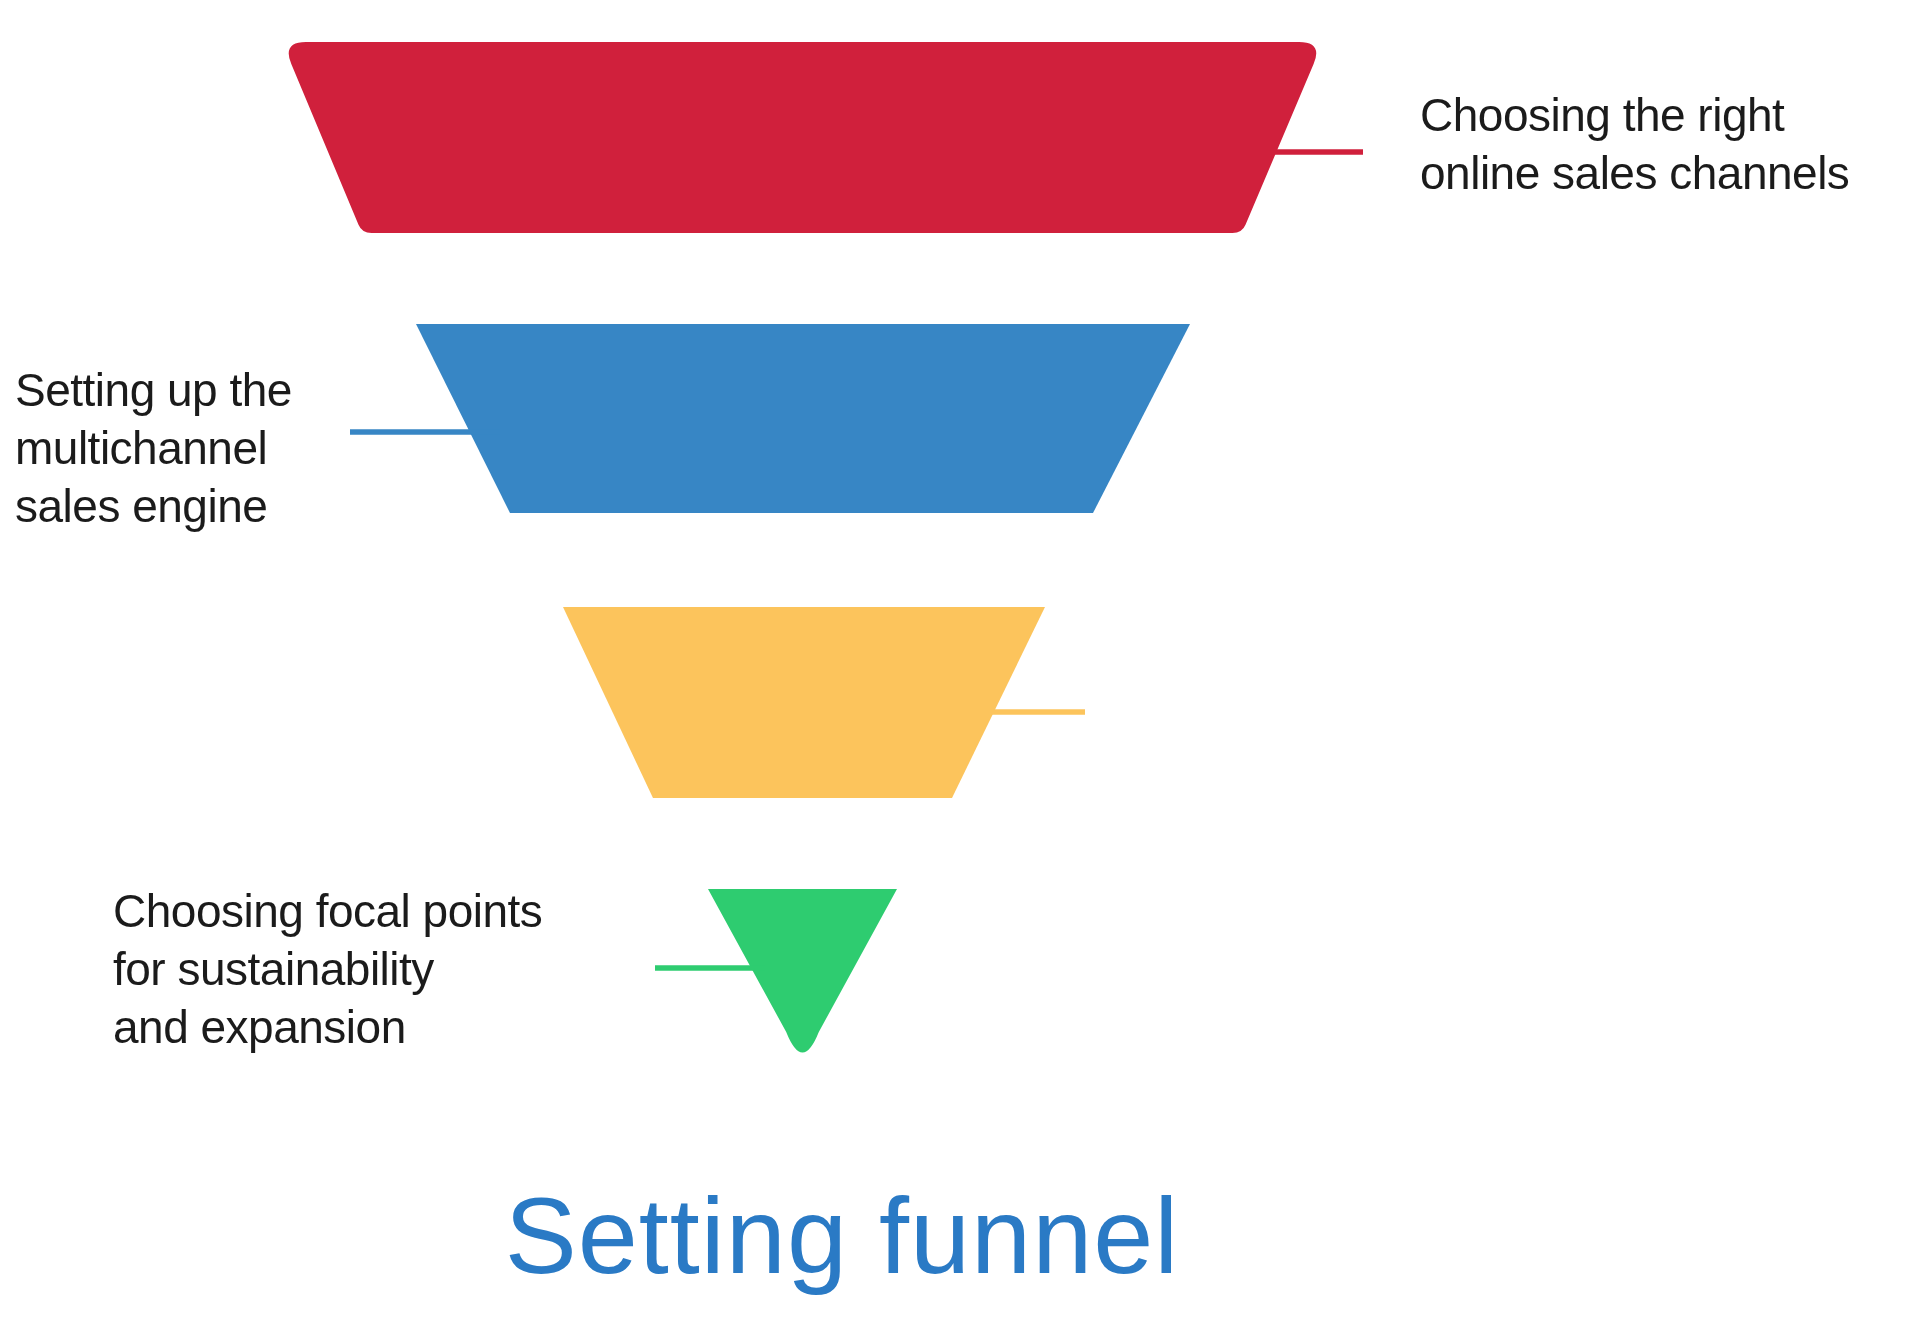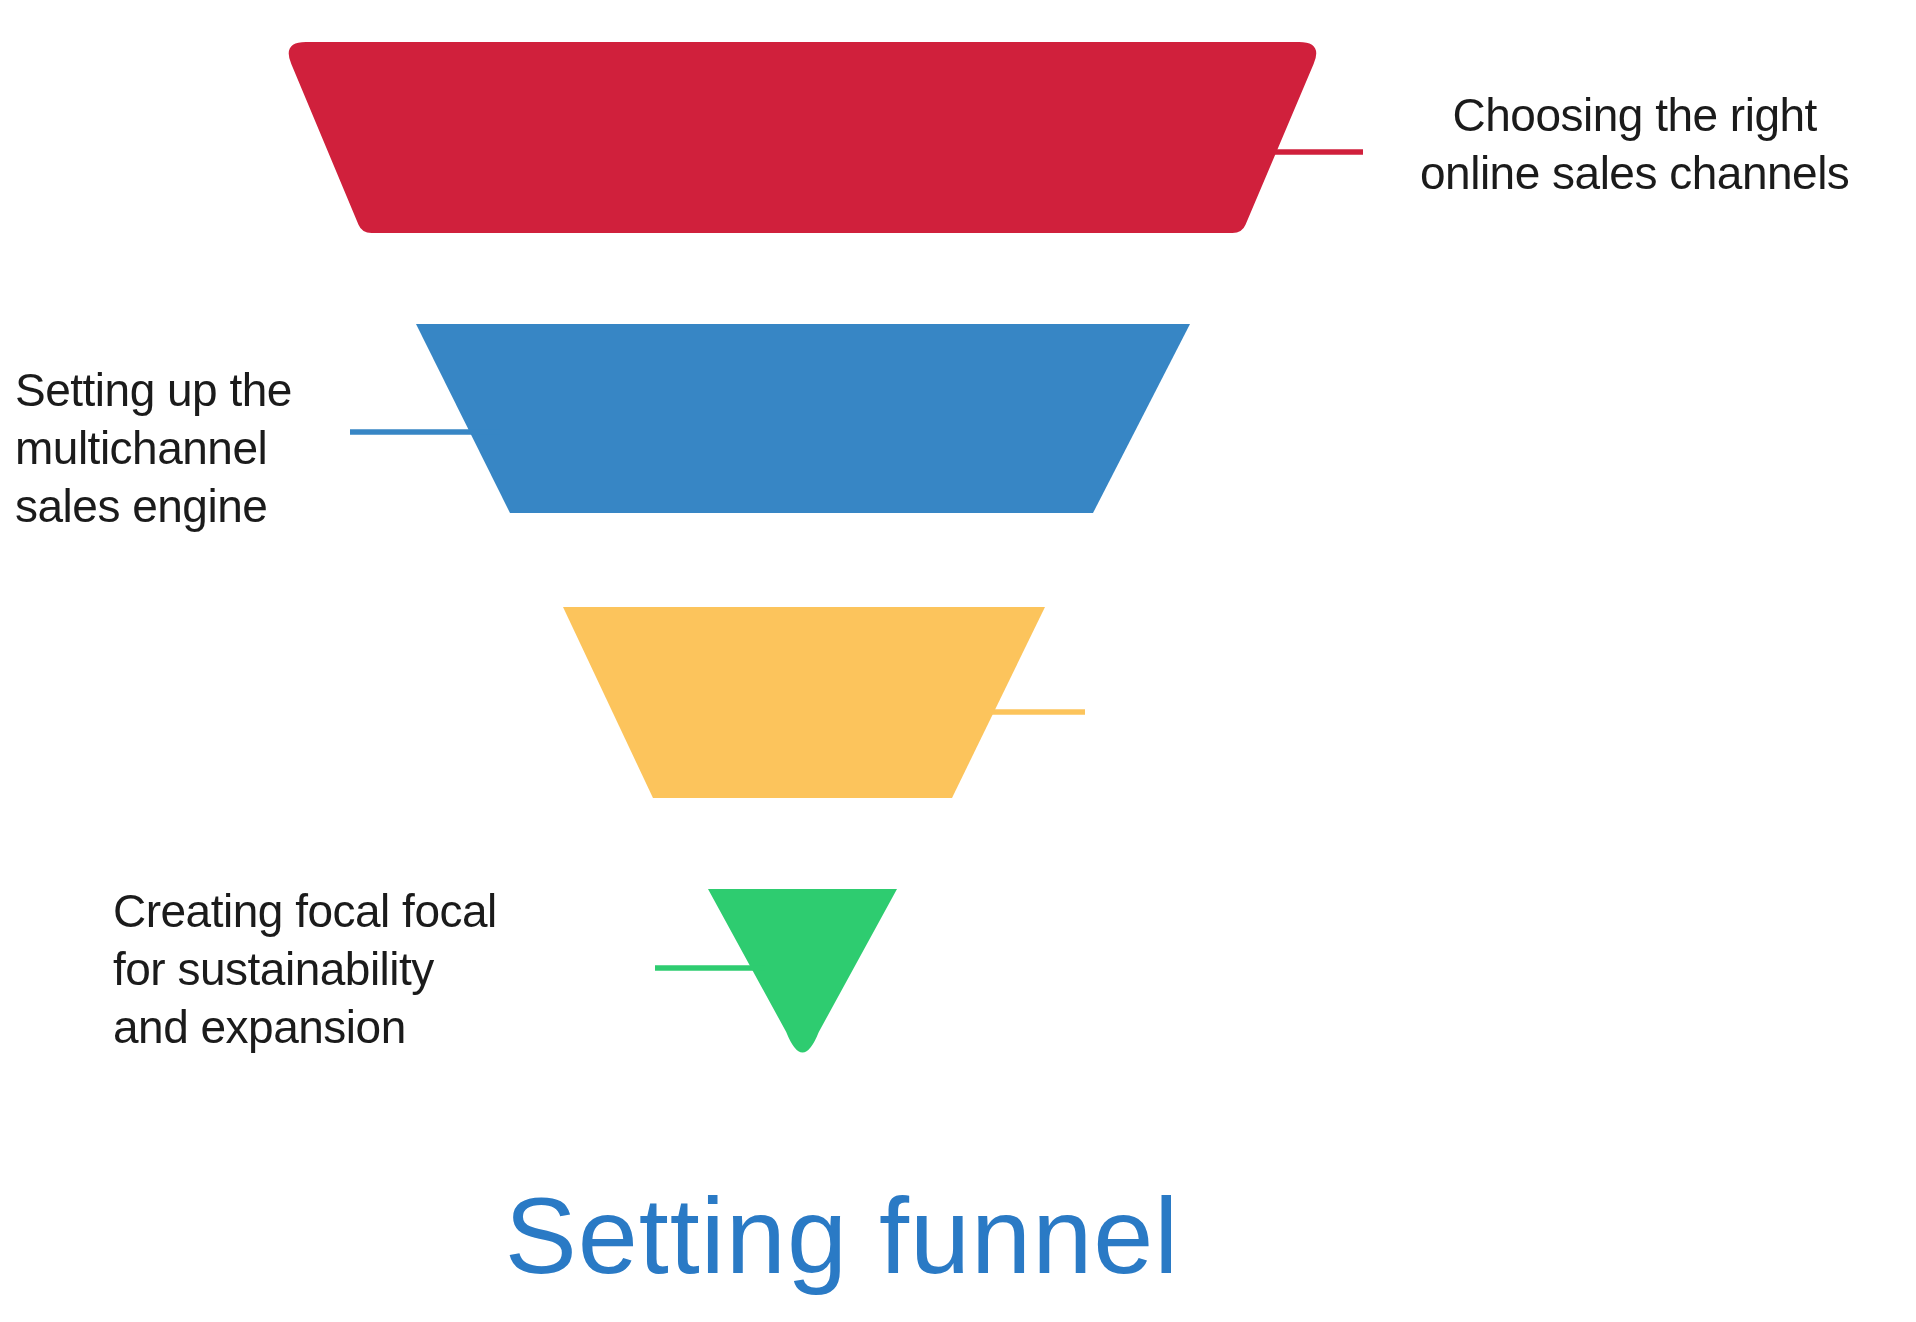--- a/index.html
+++ b/index.html
@@ -58,27 +58,27 @@
     <path d="M 563 607 L 1045 607 L 952 798 L 653 798 Z" fill="#FCC45C"></path>
 
     <path d="M 708 889 L 897 889 L 818.8 1032 Q 802.5 1073 786.2 1032 Z" fill="#2ECC70"></path>
 
     <line x1="1200" y1="152" x2="1363" y2="152" stroke-width="5.5" stroke="#D0203C"></line>
     <line x1="350" y1="432" x2="500" y2="432" stroke-width="5.5" stroke="#3786C5"></line>
     <line x1="990" y1="712" x2="1085" y2="712" stroke-width="5.5" stroke="#FCC45C"></line>
     <line x1="655" y1="968" x2="765" y2="968" stroke-width="5.5" stroke="#2ECC70"></line>
   </svg>
 
-  <div class="stage-label" style="left: 1420px; top: 86px; color: rgb(27, 27, 27); text-align: center;">Choosing the right
+  <div class="stage-label" style="left: 1420px; top: 86px; color: rgb(27, 27, 27);">Choosing the right
 online sales channels</div>
 
   <div class="stage-label" style="left: 15px; top: 361px; color: rgb(27, 27, 27);">Setting up the
 multichannel
 sales engine</div>
 
 
-  <div class="stage-label" style="left: 113px; top: 882px; color: rgb(27, 27, 27);">Creating focal focal
+  <div class="stage-label" style="left: 113px; top: 882px; color: rgb(27, 27, 27);">Choosing focal points
 for sustainability
 and expansion</div>
 
   <div class="diagram-title" style="color: rgb(42, 122, 197);">Setting funnel</div>
 
 </div>
 
 </body></html>

